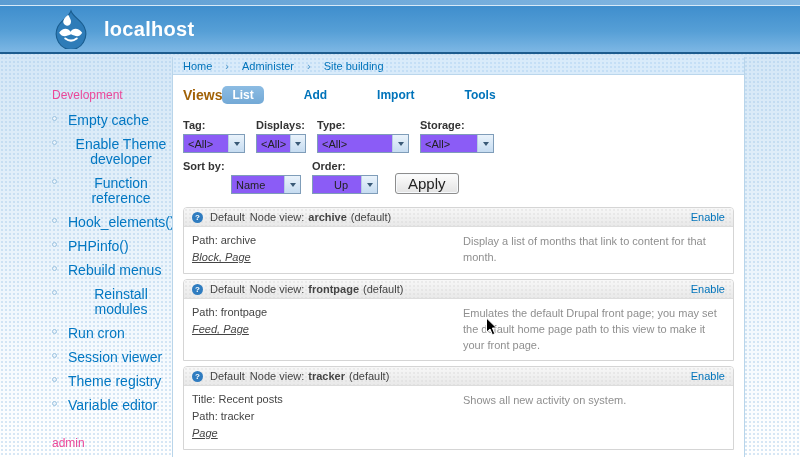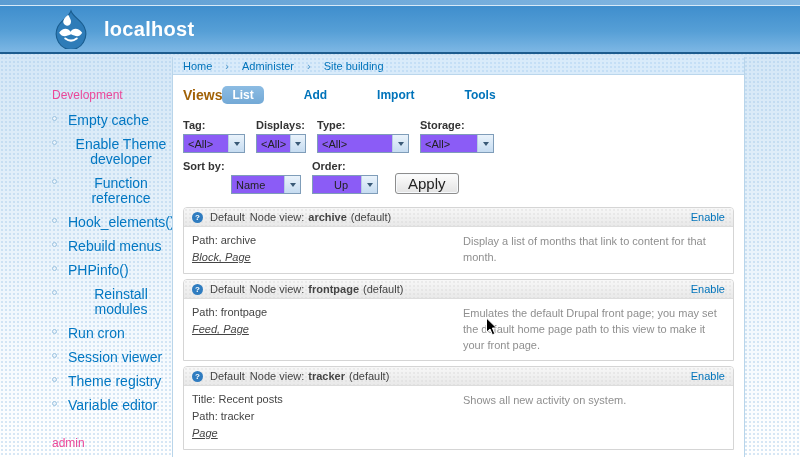--- a/index.html
+++ b/index.html
@@ -160,27 +160,27 @@
     <div class="side-item">
         <span class="bullet-wrap">
           <span class="b-circle"></span>
         </span>
         <a href="#">Hook_elements()</a>
       </div>
     <div class="side-item">
         <span class="bullet-wrap">
           <span class="b-circle"></span>
         </span>
+        <a href="#">PHPinfo()</a>
+      </div>
+    <div class="side-item">
+        <span class="bullet-wrap">
+          <span class="b-circle"></span>
+        </span>
         <a href="#">Rebuild menus</a>
-      </div>
-    <div class="side-item">
-        <span class="bullet-wrap">
-          <span class="b-circle"></span>
-        </span>
-        <a href="#">PHPinfo()</a>
       </div>
     <div class="side-item">
         <span class="bullet-wrap">
           <span class="b-circle"></span>
         </span>
         <a href="#">Reinstall modules</a>
       </div>
     <div class="side-item">
         <span class="bullet-wrap">
           <span class="b-circle"></span>

